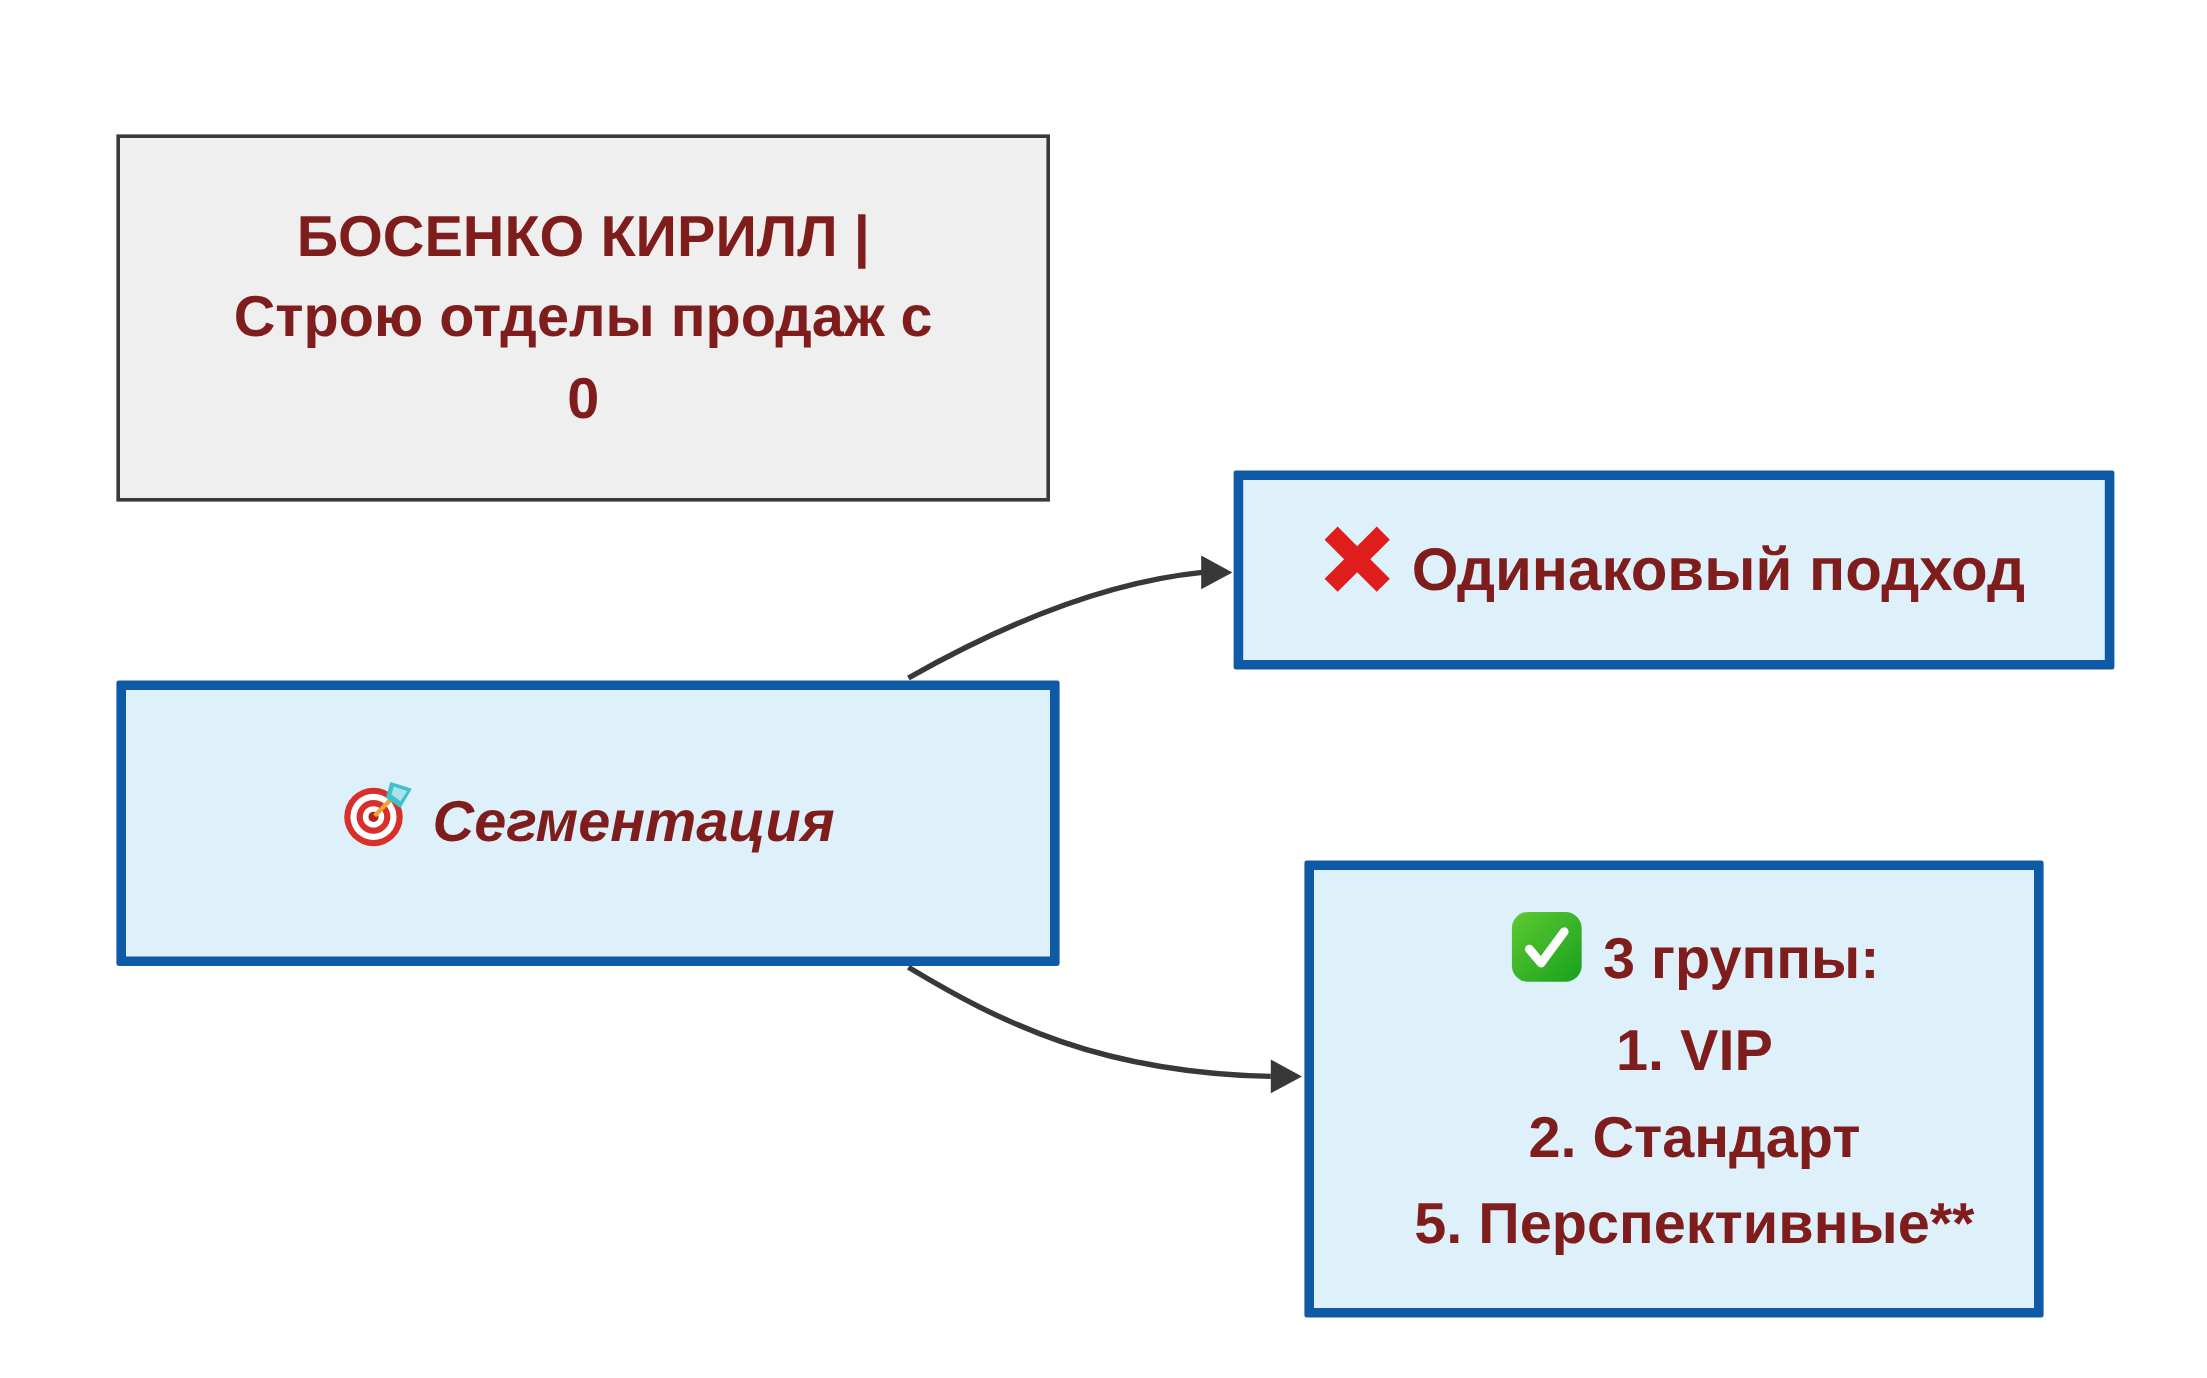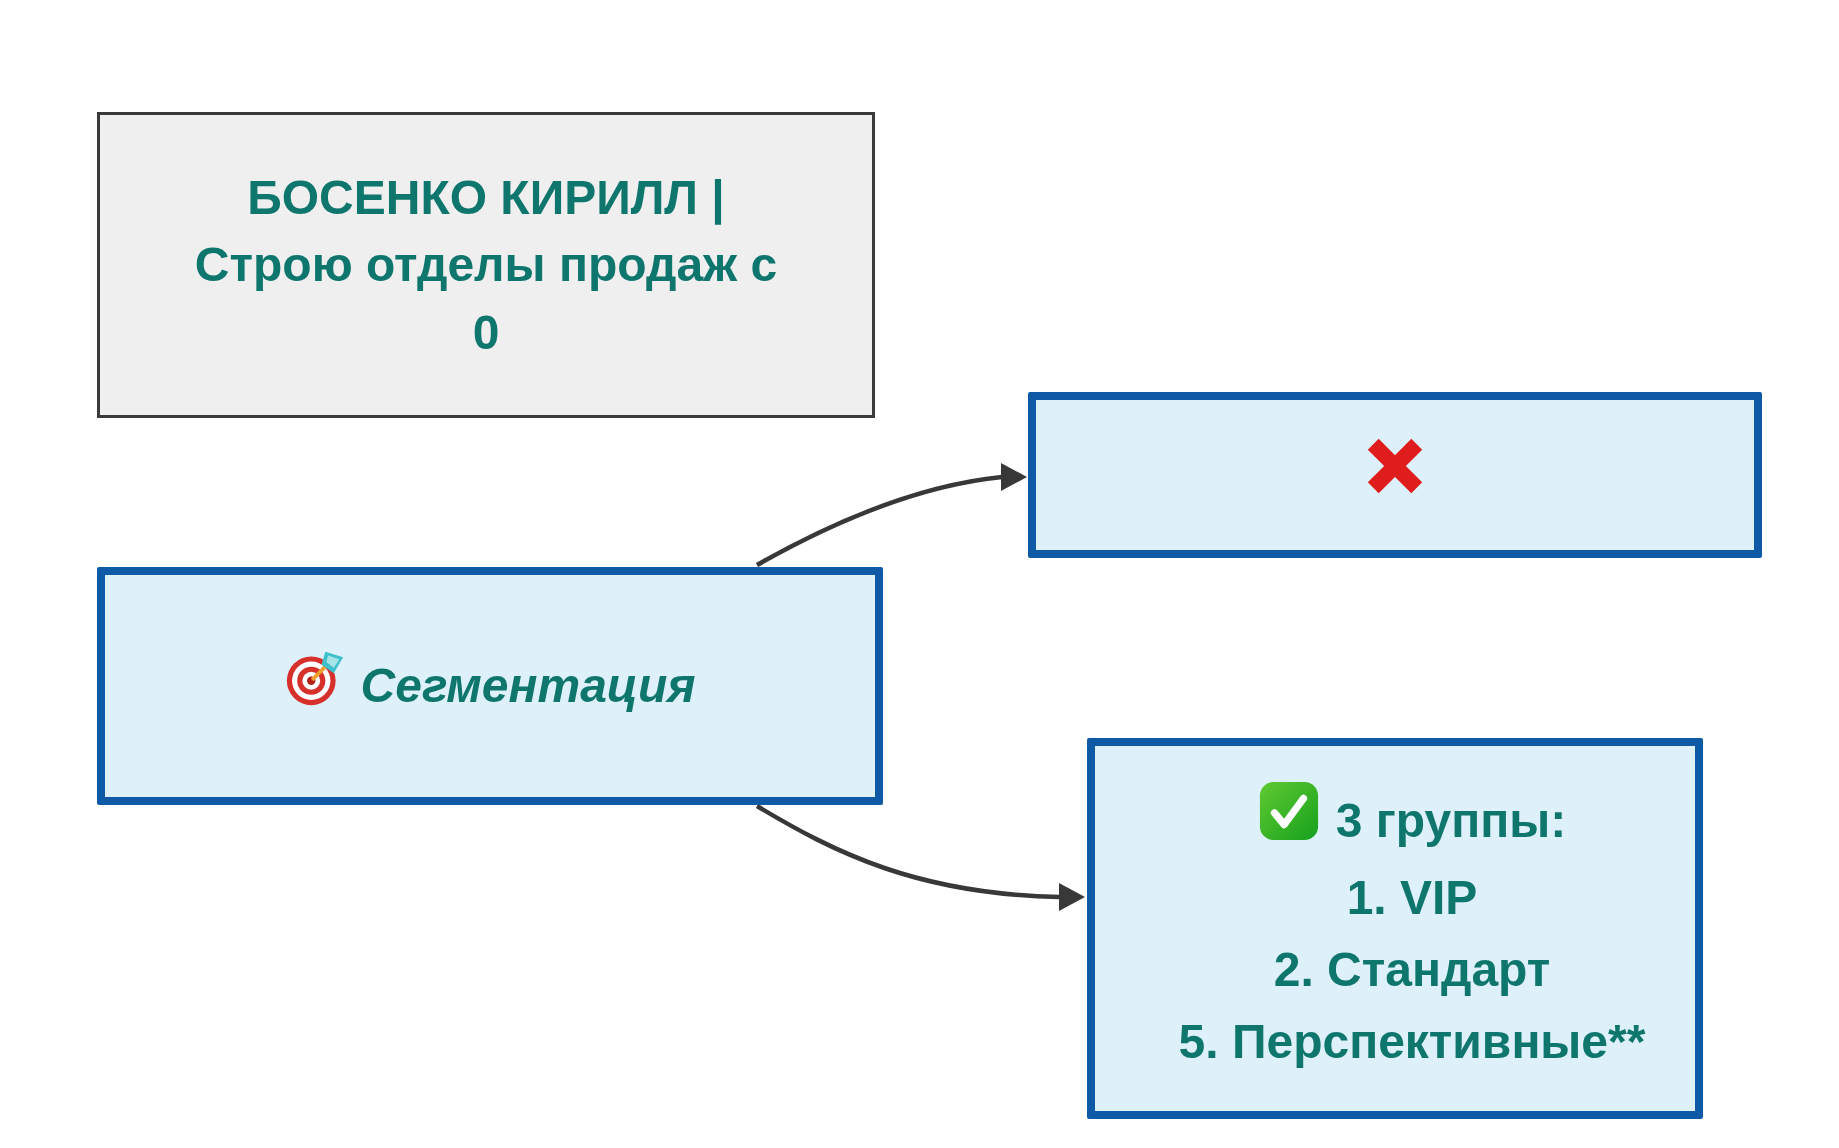--- a/index.html
+++ b/index.html
@@ -7,21 +7,21 @@
     padding: 0;
     background: #ffffff;
   }
   .canvas {
     position: relative;
     width: 1839px;
     height: 1148px;
     background: #ffffff;
     overflow: hidden;
     font-family: "Liberation Sans", "DejaVu Sans", sans-serif;
-    color: #0f766e;
+    color: #7f1d1d;
   }
   .connector-layer {
     position: absolute;
     left: 0; top: 0;
     width: 1839px;
     height: 1148px;
     pointer-events: none;
   }
   .box {
     position: absolute;
@@ -49,21 +49,21 @@
   .box-topic {
     left: 97px; top: 567px;
     width: 786px; height: 238px; font-style: italic;
   }
   .box-wrong {
     left: 1028px; top: 392px;
     width: 734px; height: 166px;
     font-size: 50px;
   }
   .box-right {
-    left: 1087px; top: 738px;
+    left: 1087px; top: 717px;
     width: 616px; height: 381px;
     line-height: 1.5;
     padding-left: 34px;
   }
   .icon-line {
     display: flex;
     align-items: center;
     justify-content: center;
     gap: 16px;
   }
@@ -113,20 +113,21 @@
     </div>
   </div>
 
   <div class="box box-node box-wrong">
     <div class="line icon-line">
       <span class="emoji">
         <svg width="58" height="58" viewBox="0 0 64 64" xmlns="http://www.w3.org/2000/svg">
           <path d="M14 2 L32 20 L50 2 L62 14 L44 32 L62 50 L50 62 L32 44 L14 62 L2 50 L20 32 L2 14 Z" fill="#e01d1d"></path>
         </svg>
       </span>
+      <span>Одинаковый подход</span>
     </div>
   </div>
 
   <div class="box box-node box-right">
     <div class="line icon-line">
       <span class="emoji">
         <svg width="62" height="62" viewBox="0 0 64 64" xmlns="http://www.w3.org/2000/svg">
           <defs>
             <linearGradient id="gchk" x1="0" y1="0" x2="1" y2="1">
               <stop offset="0" stop-color="#5fca31"></stop>

